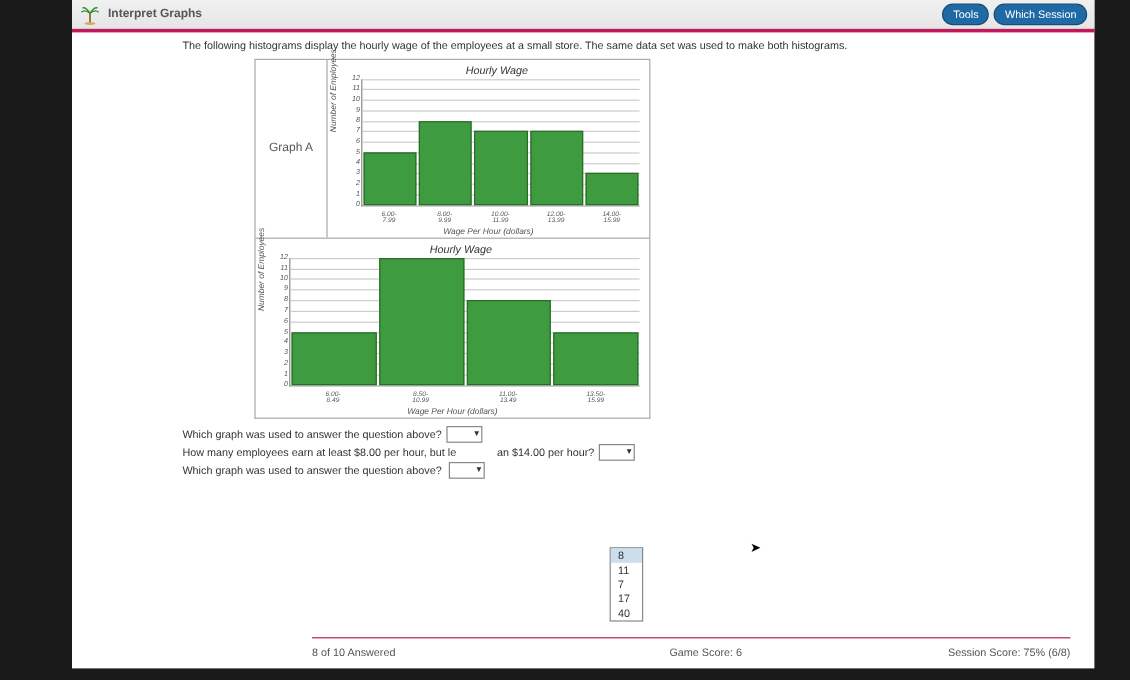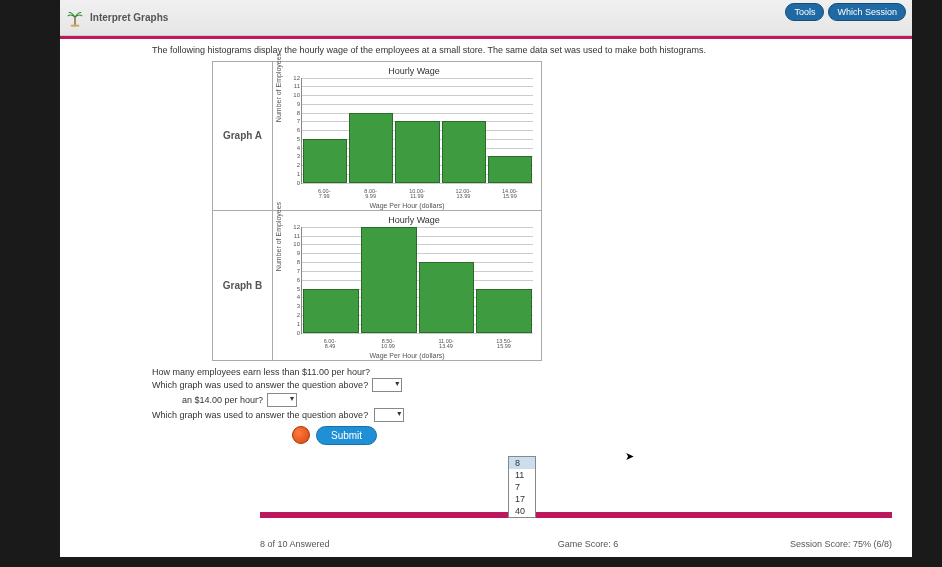--- a/index.html
+++ b/index.html
@@ -10,21 +10,21 @@
     height: 567px;
     overflow: hidden;
     position: relative;
   }
   .screen {
     position: absolute;
     left: 60px; top: 0px; right: 30px; bottom: 10px;
     background: #fff;
   }
   .header {
-    height: 36px;
+    height: 24px;
     background: linear-gradient(#f0f0f0,#e6e6e6);
     border-bottom: 1px solid #ccc;
     display: flex;
     align-items: center;
     padding: 0 6px;
     position: relative;
   }
   .logo {
     width: 18px; height: 18px;
     margin-right: 6px;
@@ -61,26 +61,26 @@
     display: flex;
     height: 150px;
   }
   .chart-label {
     writing-mode: horizontal-tb;
     width: 60px;
     font-size: 10px;
     display:flex; align-items:center; justify-content:center;
     border-right: 1px solid #aaa;
     color:#555;
-    font-weight:bold;
   }
   .chart-plot {
     flex:1;
     position: relative;
     padding: 4px 4px 22px 18px;
+    font-style: italic;
   }
   .chart-title {
     text-align:center;
     font-size: 9px;
     color:#333;
     height:12px;
   }
   .plot-area {
     position:absolute;
     left: 28px; right: 8px; top: 16px; bottom: 26px;
@@ -148,23 +148,23 @@
     width:18px;height:18px;border-radius:50%;
     background: radial-gradient(circle at 35% 35%, #ff7a3d, #d64510);
     border:1px solid #a63400;
   }
   .submit-btn {
     background:#1f8fd6; color:#fff; border:1px solid #1670aa;
     border-radius:10px; font-size:10px; padding:3px 14px; cursor:pointer;
   }
   .footer {
     position:absolute; left:200px; right:20px; bottom:8px;
-    border-top:6px solid #be185d;
+    border-top:1px solid #be185d;
     display:flex; justify-content:space-between;
-    font-size:9px; color:#555; padding-top:21px;
+    font-size:9px; color:#555; padding-top:7px;
   }
   .footer .mid { position:absolute; left:50%; transform:translateX(-30%); }
   .cursor-arrow {
     position:absolute; font-size:11px; color:#000;
   }
 </style>
 </head>
 <body>
 
 <div class="screen">
@@ -236,21 +236,20 @@
               <div class="xtick">8.00-<br>9.99</div>
               <div class="xtick">10.00-<br>11.99</div>
               <div class="xtick">12.00-<br>13.99</div>
               <div class="xtick">14.00-<br>15.99</div>
             </div>
           <div class="xlabel">Wage Per Hour (dollars)</div>
         </div>
       </div>
 
       <div class="chart-cell" style="border-top:none">
-        <div class="chart-label">Graph B</div>
         <div class="chart-plot">
           <div class="chart-title">Hourly Wage</div>
           <div class="ylabel">Number of Employees</div>
           <div class="plot-area" id="plotB">
             <div class="gridlines" id="gridB">
                 <div class="gridline" style="top: 100%;"></div>
                 <div class="ytick" style="top: 100%;">0</div>
                 <div class="gridline" style="top: 91.6667%;"></div>
                 <div class="ytick" style="top: 91.6667%;">1</div>
                 <div class="gridline" style="top: 83.3333%;"></div>
@@ -289,48 +288,42 @@
               <div class="xtick">11.00-<br>13.49</div>
               <div class="xtick">13.50-<br>15.99</div>
             </div>
           <div class="xlabel">Wage Per Hour (dollars)</div>
         </div>
       </div>
     </div>
 
 
     <div class="qrow">
-      <span>How many employees earn less than $11.00 per hour?</span>
-    </div>
-    <div class="qrow">
       <span>Which graph was used to answer the question above?</span>
       <span class="select"></span>
     </div>
     <div class="qrow" style="position:relative">
+      <span>How many employees earn at least $8.00 per hour, but le</span>
       <span style="width:26px"></span>
       <span>an $14.00 per hour?</span>
       <span class="select"></span>
     </div>
     <div class="qrow">
       <span>Which graph was used to answer the question above?</span>
       <span class="select" style="margin-left:2px"></span>
     </div>
 
     <div class="dropdown-open" id="ddopen" style="left:448px; top:456px; width:28px;">
     <div class="hl">8</div>
         <div>11</div>
         <div>7</div>
         <div>17</div>
         <div>40</div>
       </div>
 
-    <div class="submit-row">
-      <div class="knob"></div>
-      <div class="submit-btn">Submit</div>
-    </div>
   </div>
 
   <div class="footer">
     <span>8 of 10 Answered</span>
     <span class="mid">Game Score: 6</span>
     <span>Session Score: 75% (6/8)</span>
   </div>
 
   <div class="cursor-arrow" style="left:565px; top:450px;">➤</div>
 </div>

